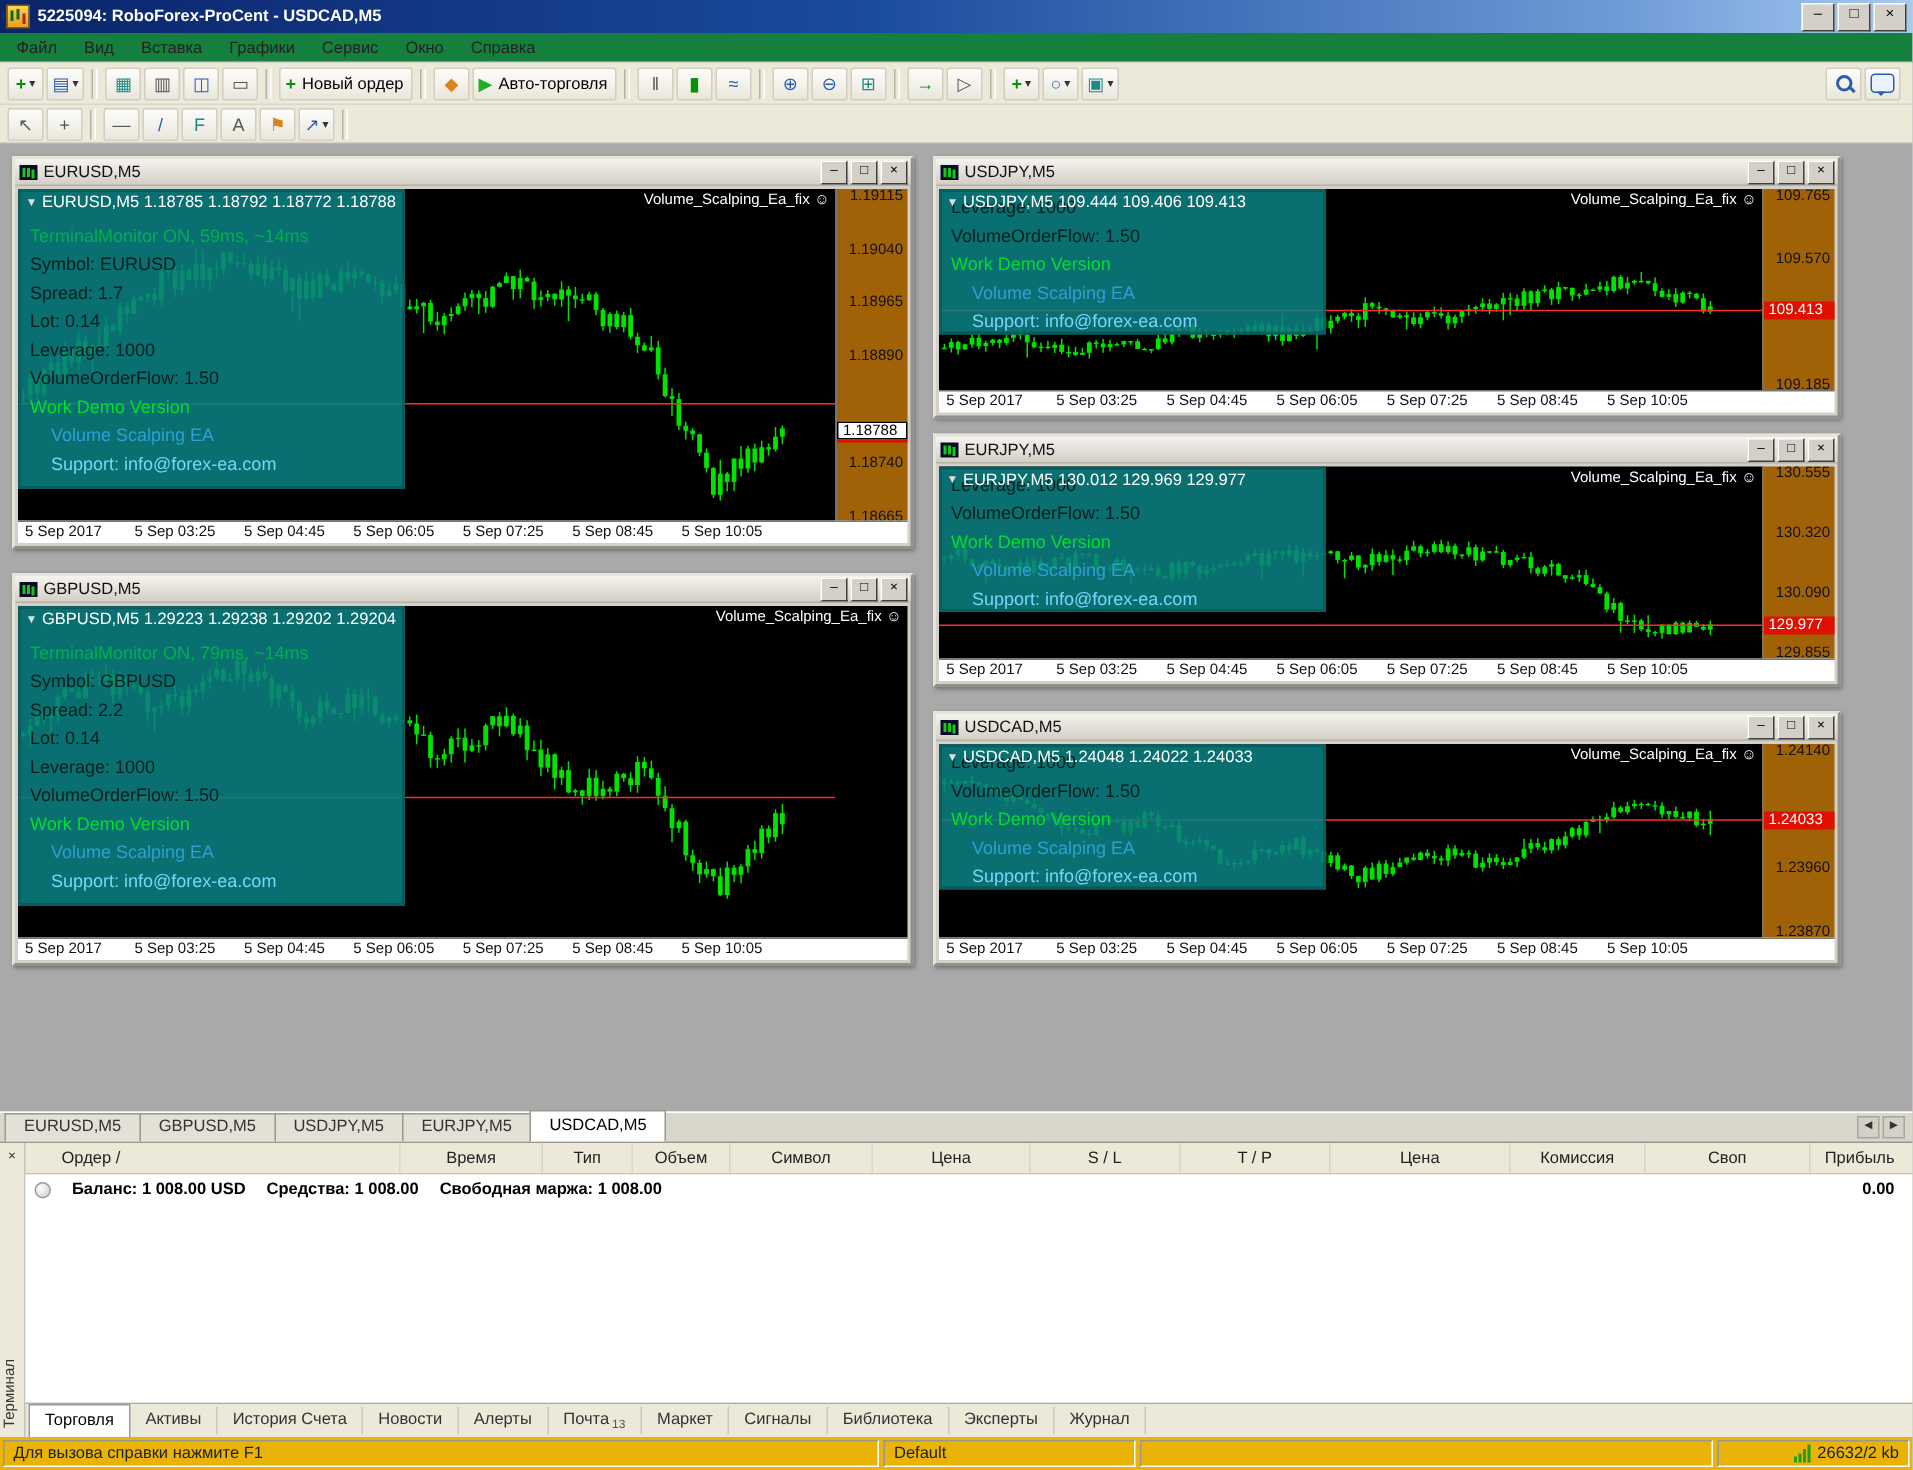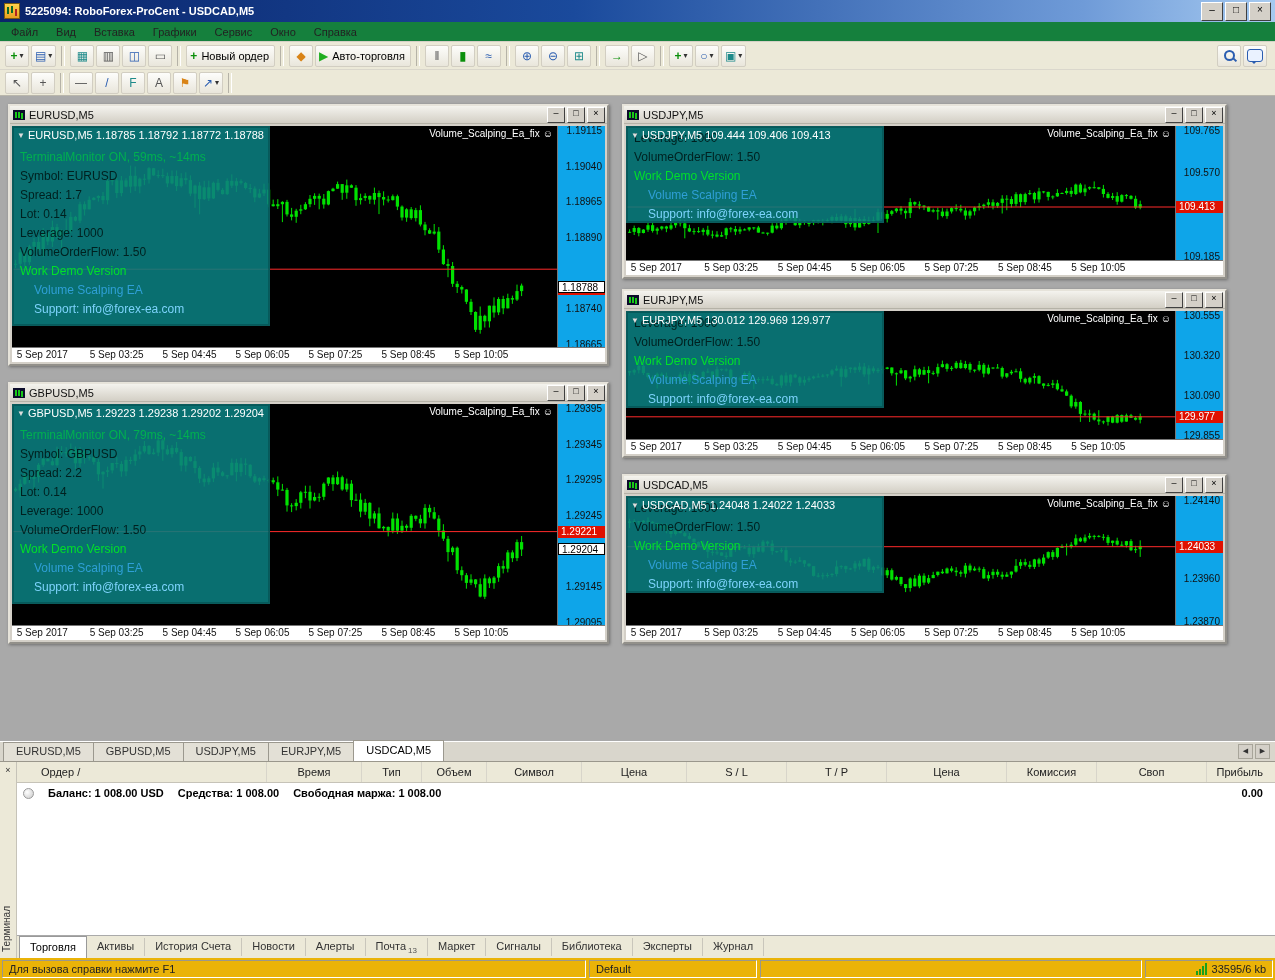--- a/index.html
+++ b/index.html
@@ -64,21 +64,21 @@
     padding:0 2px;border-bottom:1px solid #b5b2a7;box-sizing:border-box}
   .cw-ic{width:12px;height:10px;margin:0 4px 0 1px;background:#0b0b2a;position:relative}
   .cw-ic:after{content:"";position:absolute;left:2px;top:2px;width:2px;height:6px;background:#18c818;
     box-shadow:3px 0 0 #18c818,6px 1px 0 #18c818}
   .cw-title{flex:1;font-size:11px;color:#111;white-space:nowrap}
   .cw-btn{width:16px;height:14px;margin-left:2px;background:#d4d0c8;border:1px solid;
     border-color:#fff #404040 #404040 #fff;font-size:9px;line-height:11px;text-align:center}
   .cw-body{position:absolute;left:2px;right:2px;top:20px;bottom:16px;display:flex}
   .cw-plot{flex:1;background:#000;position:relative;overflow:hidden}
   .candles{position:absolute;left:0;top:0}
-  .cw-scale{width:48px;background:#0ea5e9;border-left:1px solid #777;position:relative;font-size:10px;box-sizing:border-box}
+  .cw-scale{width:48px;background:#a16207;border-left:1px solid #777;position:relative;font-size:10px;box-sizing:border-box}
   .plabel{position:absolute;right:3px;color:#111;white-space:nowrap}
   .pbox{position:absolute;left:0;right:0;height:12px;line-height:12px;padding-left:3px;font-size:10px;
     white-space:nowrap;box-sizing:border-box}
   .pbox.red{background:#e01000;color:#fff}
   .pbox.white{background:#fff;border:1px solid #000;color:#000}
   .cw-ta{position:absolute;left:2px;right:2px;bottom:2px;height:14px;background:#fff;border-top:1px solid #777;
     font-size:10px;overflow:hidden}
   .tlab{position:absolute;top:1px;color:#111;white-space:nowrap}
   .quote{position:absolute;left:5px;top:3px;color:#fff;font-size:11px;z-index:5;white-space:nowrap}
   .quote .mk{font-size:8px;margin-right:3px;vertical-align:1px;color:#ddd}
@@ -801,30 +801,20 @@
               <div class="pl pl-blue pl-indent">Volume Scalping EA</div>
               <div class="pl pl-navy pl-indent">Support: info@forex-ea.com</div>
             </div>
           </div>
         <div class="quote"><span class="mk">▼</span><span>GBPUSD,M5 1.29223 1.29238 1.29202 1.29204</span></div>
         <div class="ea-label">
             <span>Volume_Scalping_Ea_fix</span>
             <span>☺</span>
           </div>
       </div>
-      <div class="cw-scale">
-          <div class="plabel" style="top: calc(2% - 5px);">1.29395</div>
-          <div class="plabel" style="top: calc(18% - 5px);">1.29345</div>
-          <div class="plabel" style="top: calc(34% - 5px);">1.29295</div>
-          <div class="plabel" style="top: calc(50% - 5px);">1.29245</div>
-          <div class="plabel" style="top: calc(82% - 5px);">1.29145</div>
-          <div class="plabel" style="top: calc(98% - 5px);">1.29095</div>
-          <div class="pbox red" style="top: calc(57.5% - 6px);">1.29221</div>
-          <div class="pbox white" style="top: calc(65.5% - 6px);">1.29204</div>
-        </div>
     </div>
     <div class="cw-ta">
         <span class="tlab" style="left: 0.8%;">5 Sep 2017</span>
         <span class="tlab" style="left: 13.1%;">5 Sep 03:25</span>
         <span class="tlab" style="left: 25.4%;">5 Sep 04:45</span>
         <span class="tlab" style="left: 37.7%;">5 Sep 06:05</span>
         <span class="tlab" style="left: 50%;">5 Sep 07:25</span>
         <span class="tlab" style="left: 62.3%;">5 Sep 08:45</span>
         <span class="tlab" style="left: 74.6%;">5 Sep 10:05</span>
       </div>
@@ -1706,15 +1696,15 @@
   <div class="sseg help">Для вызова справки нажмите F1</div>
   <div class="sseg profile">Default</div>
   <div class="sseg fill"></div>
   <div class="sseg traffic">
     <span class="bars">
         <i style="height:4px"></i>
         <i style="height:6px"></i>
         <i style="height:9px"></i>
         <i style="height:12px"></i>
       </span>
-    <span>33595/6 kb</span>
+    <span>26632/2 kb</span>
   </div>
 </div>
 
 </body></html>

